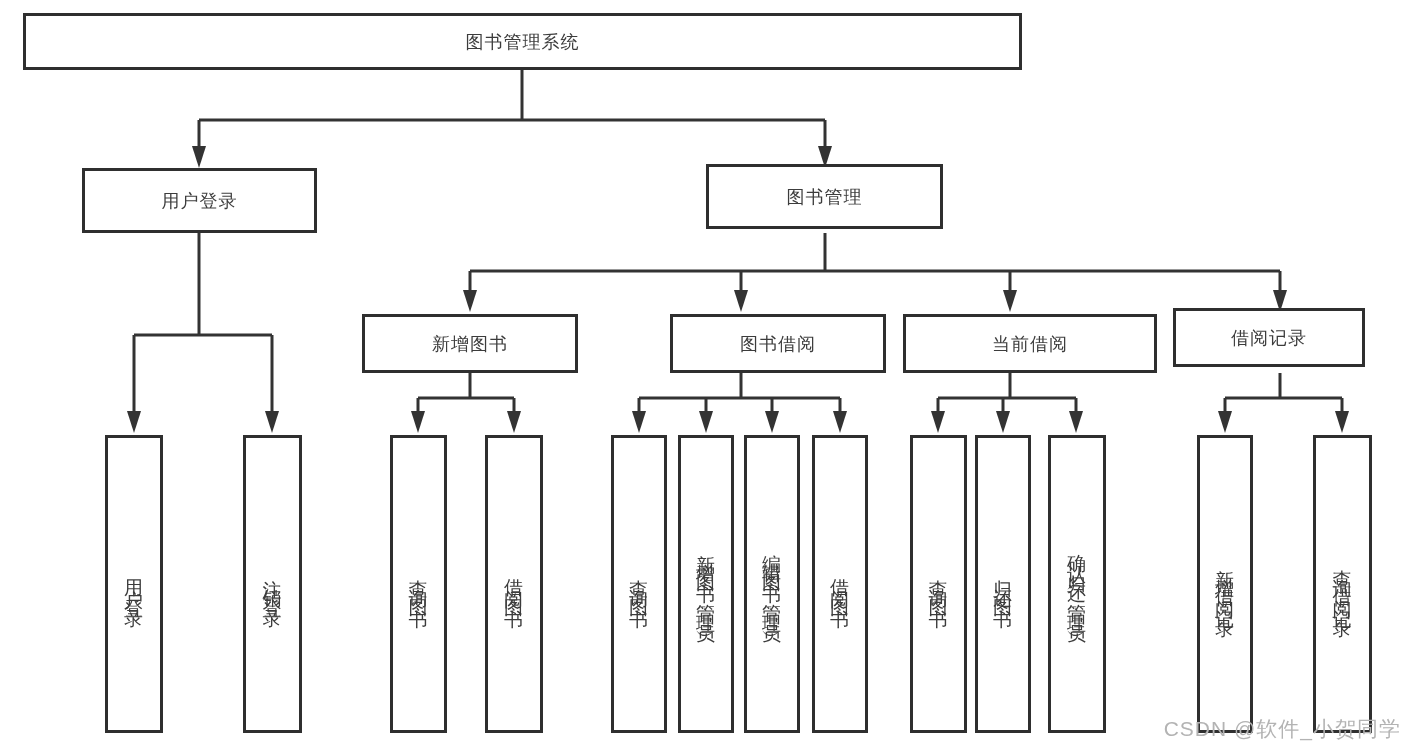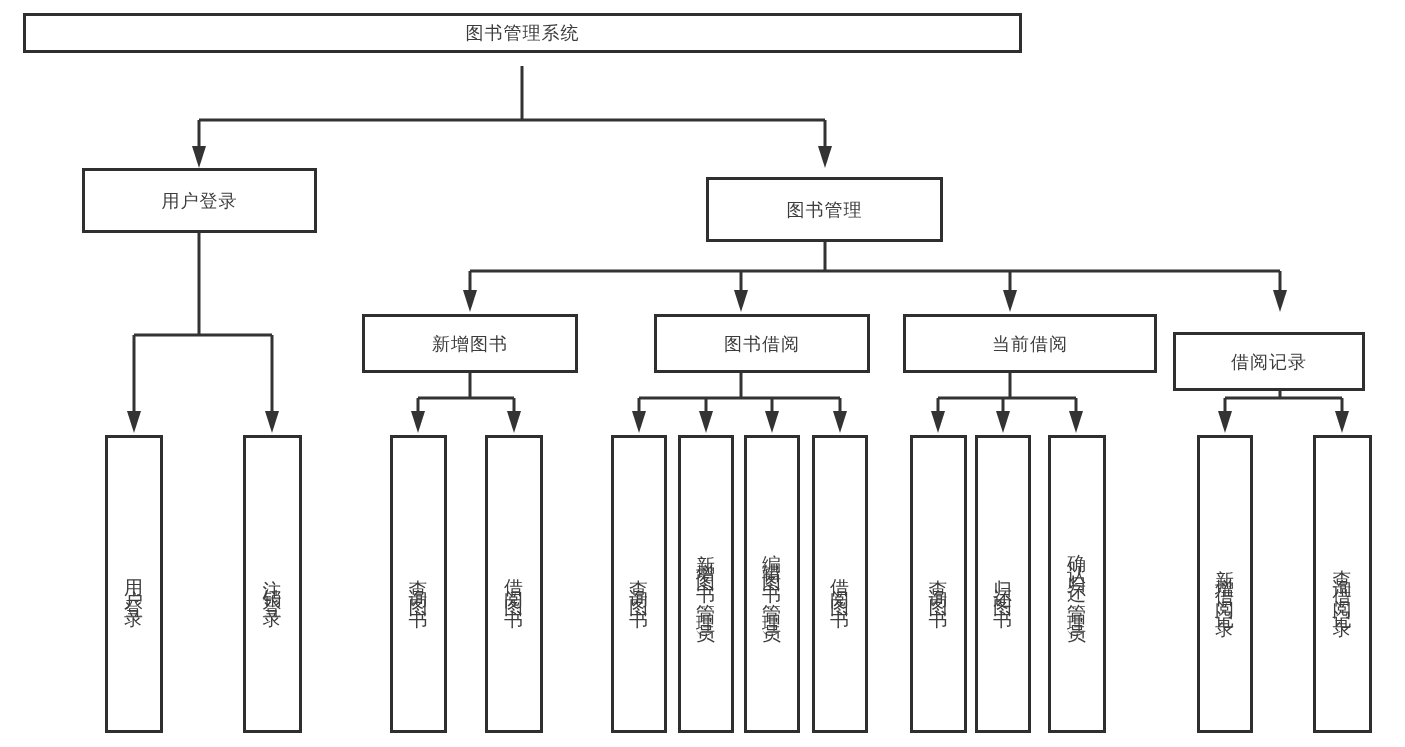--- a/index.html
+++ b/index.html
@@ -130,41 +130,41 @@
     <g>
       <path d="M1280 373 V398"></path>
       <path d="M1225 398 H1342"></path>
       <path d="M1225 398 V414"></path>
       <path d="M1342 398 V414"></path>
       <polygon points="1218,411 1232,411 1225,433" fill="#333333" stroke="none"></polygon>
       <polygon points="1335,411 1349,411 1342,433" fill="#333333" stroke="none"></polygon>
     </g>
   </svg>
 
-  <div class="node h" style="left:23px;top:13px;width:999px;height:40px">
+  <div class="node h" style="left:23px;top:13px;width:999px;height:57px">
     <span>图书管理系统</span>
   </div>
 
   <div class="node h" style="left:82px;top:168px;width:235px;height:65px">
     <span>用户登录</span>
   </div>
-  <div class="node h" style="left:706px;top:177px;width:237px;height:65px">
+  <div class="node h" style="left:706px;top:164px;width:237px;height:65px">
     <span>图书管理</span>
   </div>
 
   <div class="node h" style="left:362px;top:314px;width:216px;height:59px">
     <span>新增图书</span>
   </div>
-  <div class="node h" style="left:654px;top:314px;width:216px;height:59px">
+  <div class="node h" style="left:670px;top:314px;width:216px;height:59px">
     <span>图书借阅</span>
   </div>
   <div class="node h" style="left:903px;top:314px;width:254px;height:59px">
     <span>当前借阅</span>
   </div>
-  <div class="node h" style="left:1173px;top:332px;width:192px;height:59px">
+  <div class="node h" style="left:1173px;top:308px;width:192px;height:59px">
     <span>借阅记录</span>
   </div>
 
   <div class="node v" style="left:105px;top:435px;width:58px;height:298px">
     <span>用户登录</span>
   </div>
   <div class="node v" style="left:243px;top:435px;width:59px;height:298px">
     <span>注销登录</span>
   </div>
 
@@ -198,14 +198,15 @@
     <span>确认归还（管理员）</span>
   </div>
 
   <div class="node v" style="left:1197px;top:435px;width:56px;height:298px">
     <span>新增借阅记录</span>
   </div>
   <div class="node v" style="left:1313px;top:435px;width:59px;height:298px">
     <span>查询借阅记录</span>
   </div>
 
+  <div class="watermark">CSDN @软件_小贺同学</div>
 
 </div>
 
 </body></html>

